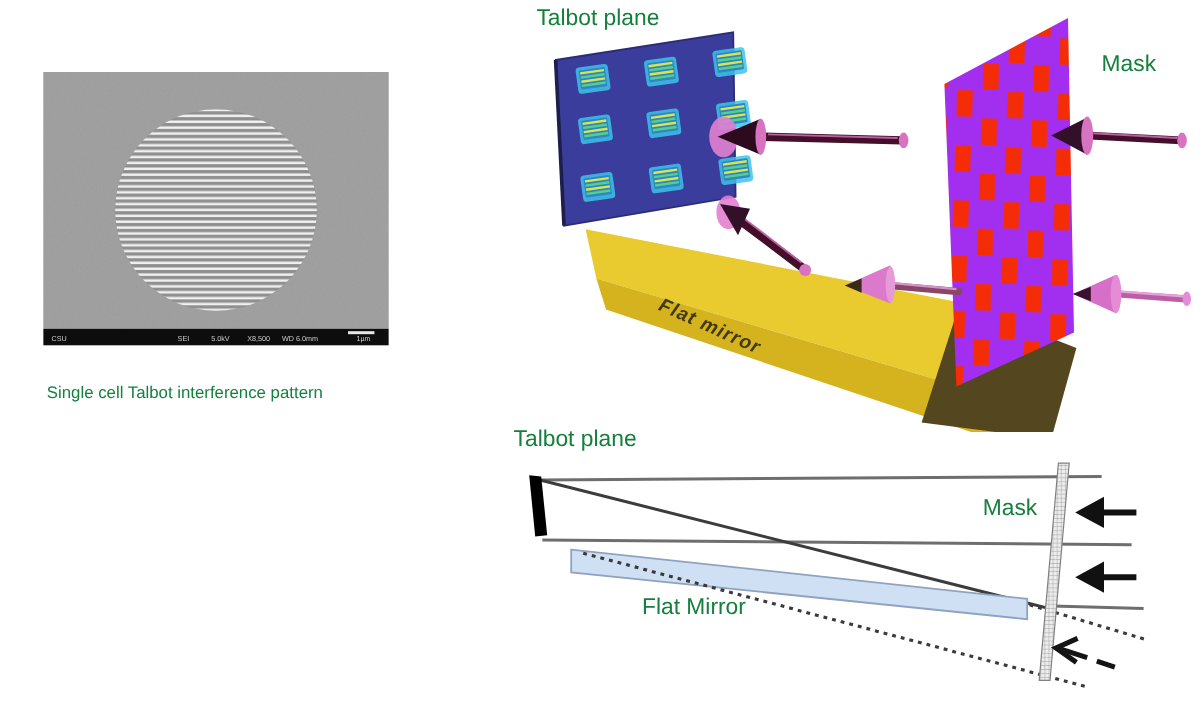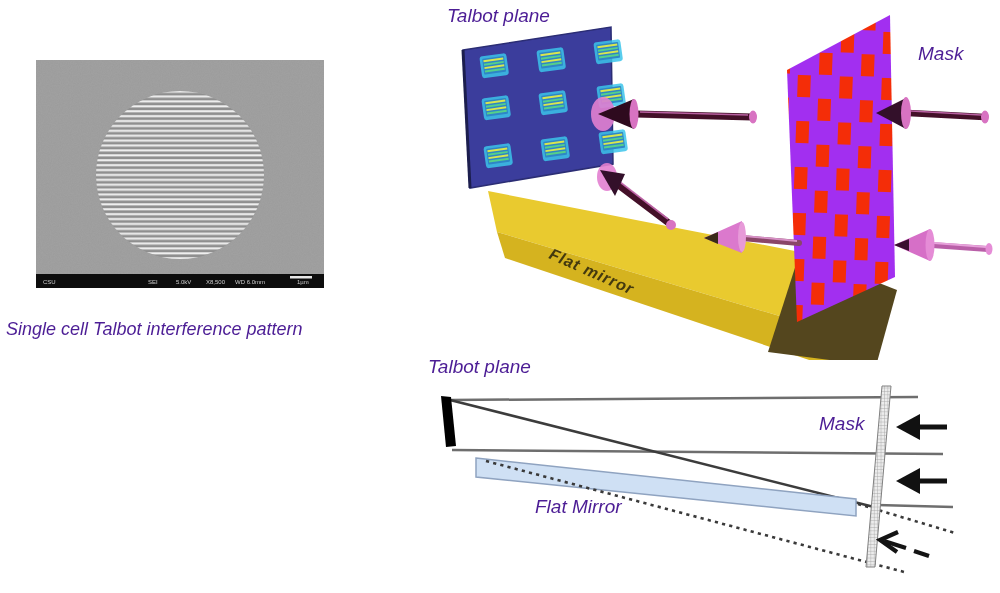--- a/index.html
+++ b/index.html
@@ -1,20 +1,20 @@
 <!DOCTYPE html>
 <html><head>
 <meta charset="utf-8">
 <style>
   html,body{margin:0;padding:0;background:#ffffff;}
   .canvas{position:relative;width:1000px;height:593px;background:#ffffff;overflow:hidden;
           font-family:"Liberation Sans", sans-serif;}
-  .lbl{position:absolute;color:#4c1d95;white-space:nowrap;line-height:1.1;font-style:italic;}
+  .lbl{position:absolute;color:#15803d;white-space:nowrap;line-height:1.1;}
   .lbl-19{font-size:19px;}
-  .lbl-18{font-size:18px;}
+  .lbl-18{font-size:14px;margin-left:33px;}
   svg{position:absolute;display:block;}
   #fig-sem{left:36px;top:60px;}
   #fig-3d{left:420px;top:0px;}
   #fig-2d{left:420px;top:350px;}
   text{font-family:"Liberation Sans", sans-serif;}
 </style>
 </head>
 <body>
 
 <div class="canvas">

